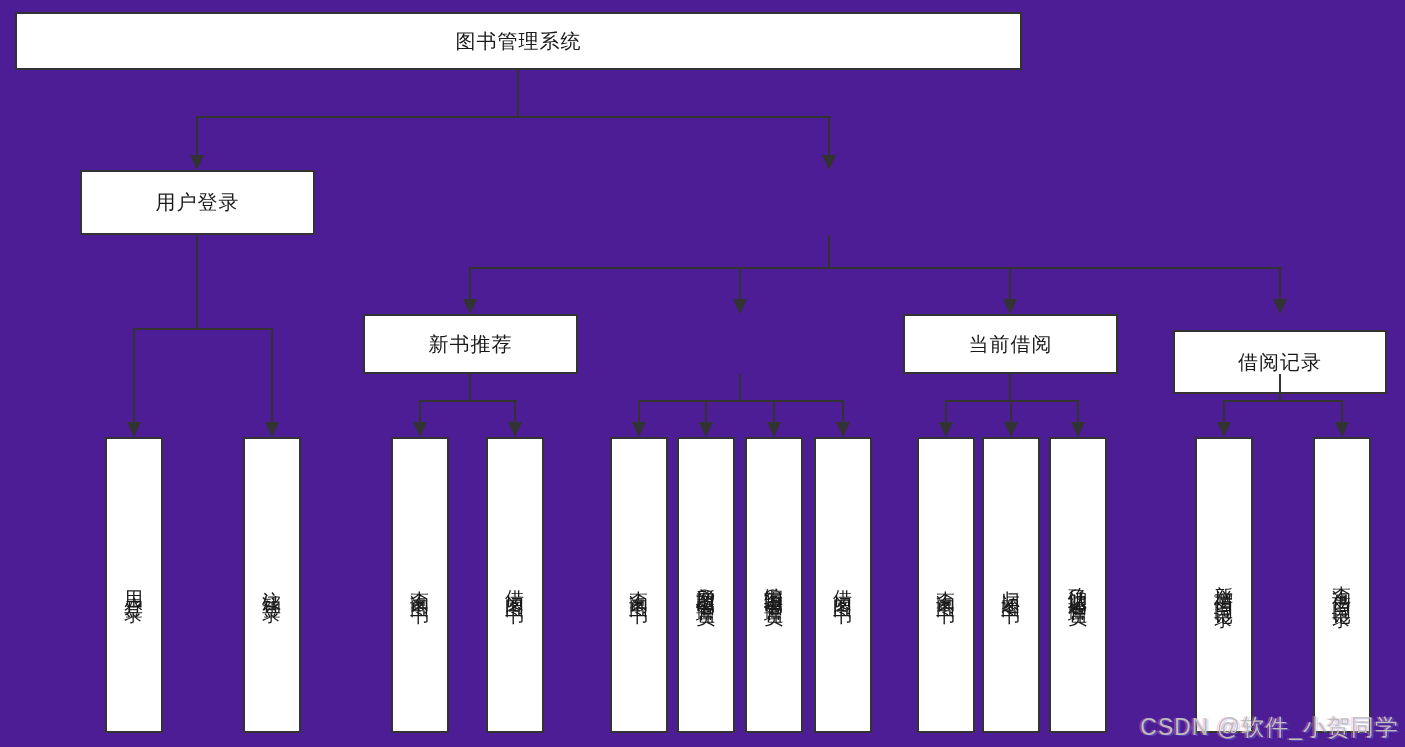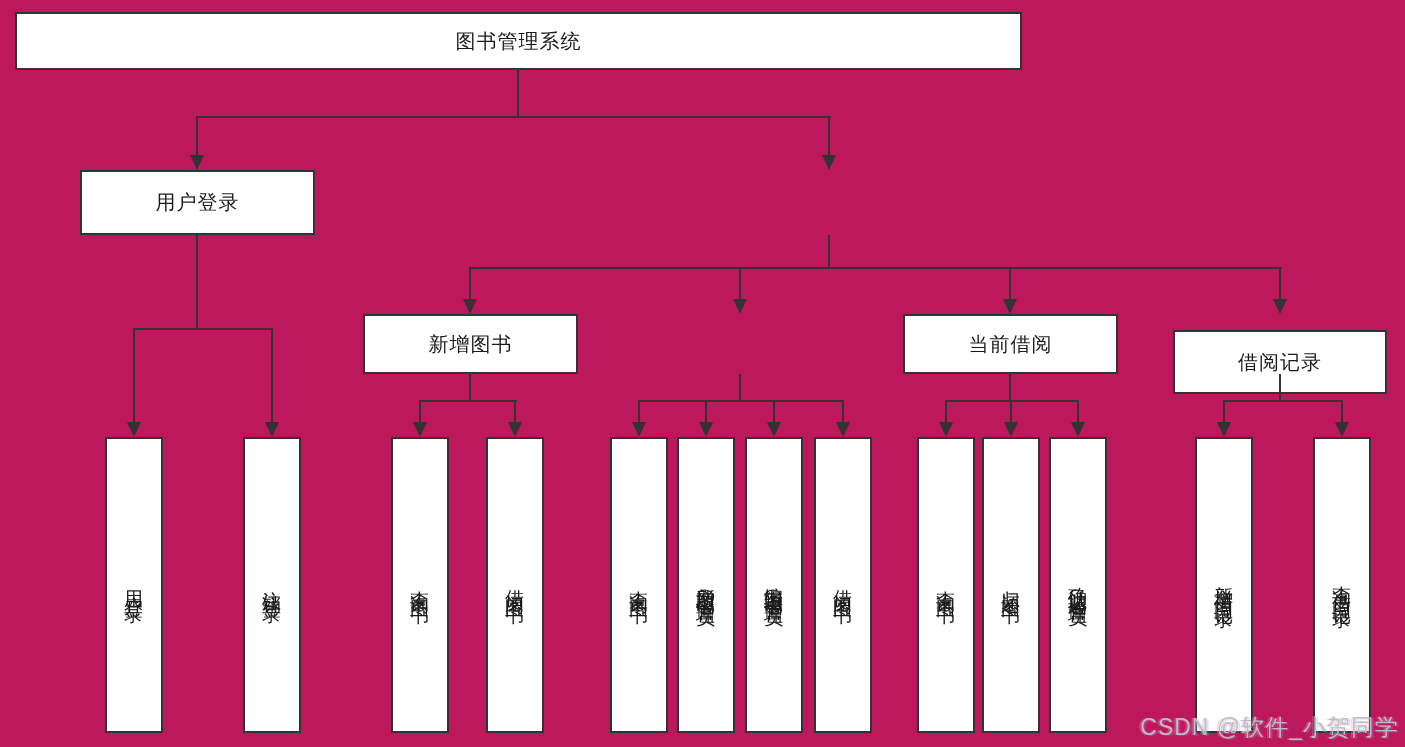--- a/index.html
+++ b/index.html
@@ -1,17 +1,17 @@
 <!DOCTYPE html>
 <html><head>
 <meta charset="utf-8">
 <style>
   html,body { margin:0; padding:0; background:#ffffff; }
   .canvas {
-    position:relative; width:1405px; height:747px; background:#be185d;
+    position:relative; width:1405px; height:747px; background:#4c1d95;
     font-family:"Liberation Sans", sans-serif; color:#1a1a1a; overflow:hidden;
   }
   .hbox {
     position:absolute; border:2px solid #333333; background:#ffffff;
     display:flex; align-items:center; justify-content:center;
     font-size:20px; box-sizing:border-box; letter-spacing:1px;
   }
   .vbox {
     position:absolute; top:437px; width:58px; height:296px;
     border:2px solid #333333; background:#ffffff;
@@ -50,21 +50,21 @@
 
   <div class="hbox" id="n-root">
     <span>图书管理系统</span>
   </div>
 
   <div class="hbox" id="n-user-login">
     <span>用户登录</span>
   </div>
 
   <div class="hbox" id="n-new-books">
-    <span>新增图书</span>
+    <span>新书推荐</span>
   </div>
   <div class="hbox" id="n-current-borrow">
     <span>当前借阅</span>
   </div>
   <div class="hbox" id="n-borrow-records">
     <span>借阅记录</span>
   </div>
 
   <div class="vbox" style="left:105px">
     <span class="vtext">用户登录</span>

